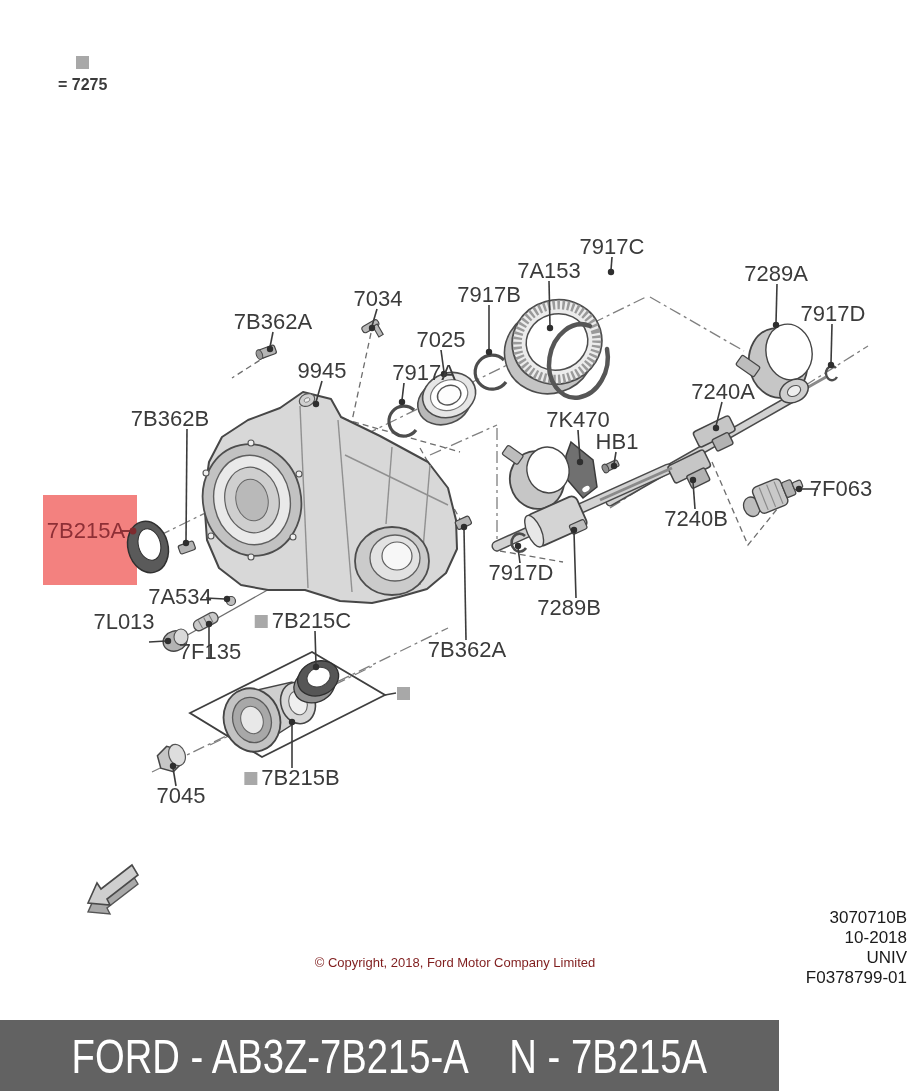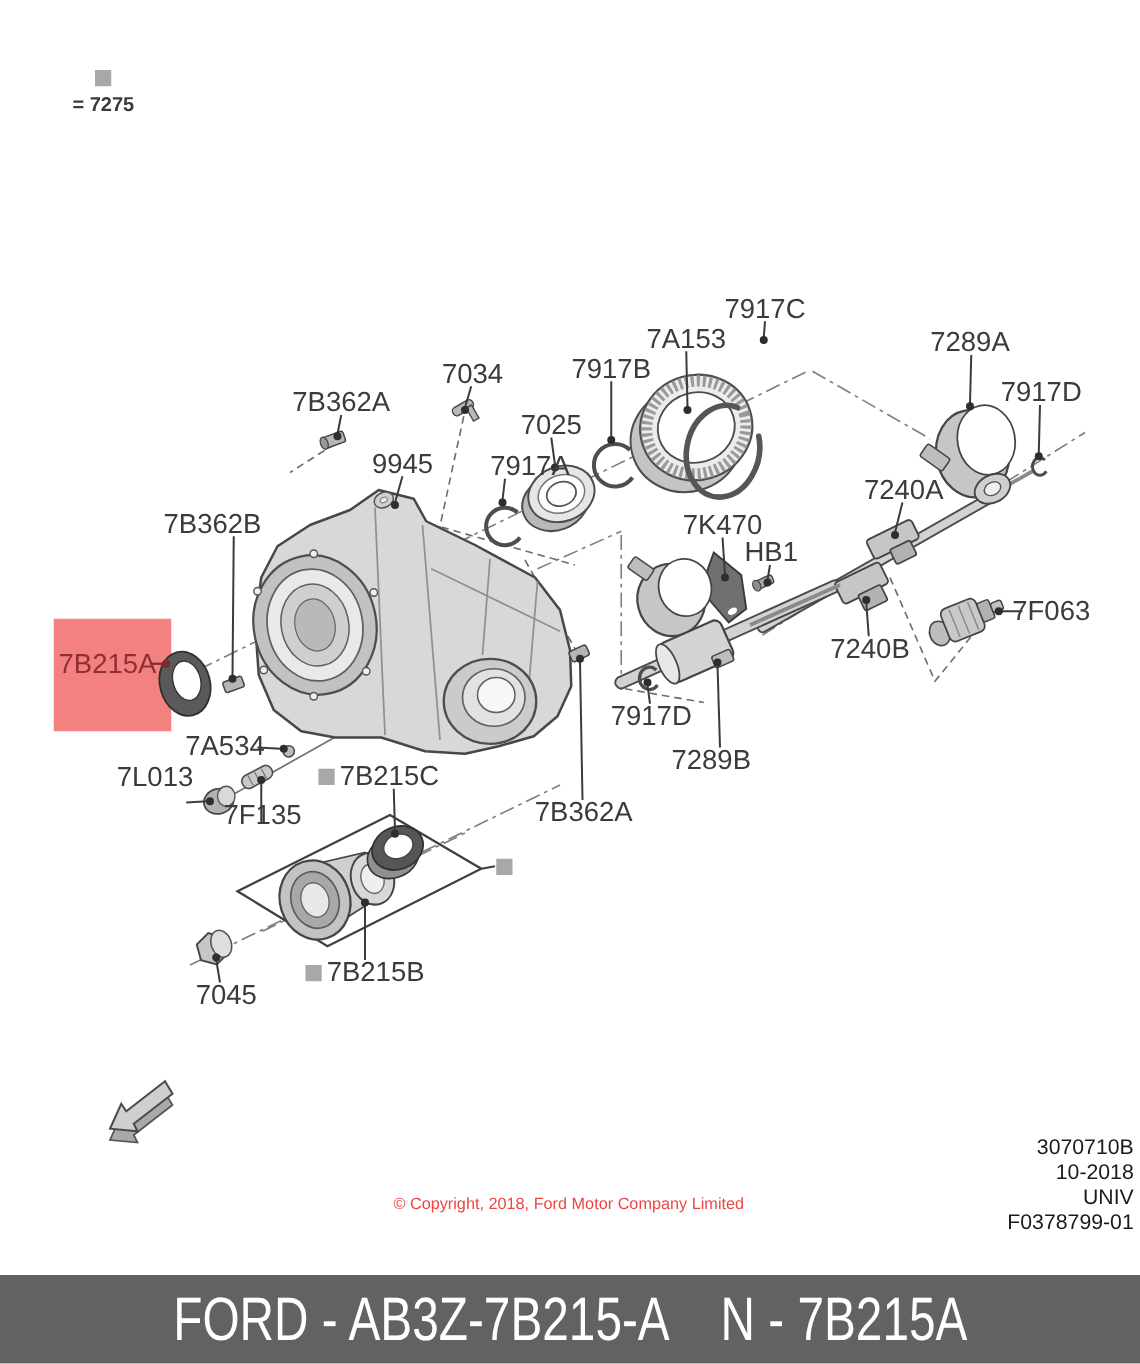--- a/index.html
+++ b/index.html
@@ -9,24 +9,24 @@
   .callout{position:absolute;z-index:3;transform:translate(-50%,-50%);
            font-weight:normal;font-size:22px;color:#3b3b3b;white-space:nowrap;
            display:flex;align-items:center;gap:4px;}
   .sq{display:inline-block;width:13px;height:13px;background:#a8a8a8;}
   #legend{position:absolute;left:58px;top:56px;z-index:3;display:flex;align-items:center;gap:7px;
           font-weight:bold;font-size:16px;color:#3b3b3b;flex-direction:column;}
   #highlight-box{position:absolute;left:43px;top:495px;width:94px;height:90px;
                  background:#f3817f;z-index:1;}
   .hl-label{color:#8e2f36 !important;}
   #copyright{position:absolute;left:455px;top:955px;transform:translateX(-50%);z-index:3;
-             font-size:13px;color:#ef4444;}
+             font-size:13px;color:#7f1d1d;}
   #docinfo{position:absolute;left:775px;top:897px;width:132px;z-index:3;text-align:right;
            font-size:17px;line-height:20px;color:#1a1a1a;margin-top:11px;}
-  #banner{position:absolute;left:0;top:1020px;width:912px;height:71px;background:#626262;z-index:4;
+  #banner{position:absolute;left:0;top:1020px;width:779px;height:71px;background:#626262;z-index:4;
           display:flex;align-items:center;justify-content:center;}
   #banner-inner{display:flex;gap:52px;color:#fff;font-size:49px;font-weight:normal;
                 transform:scaleX(0.78);letter-spacing:0px;white-space:nowrap;}
 </style>
 </head>
 <body>
 
 <div id="stage">
 
   <div id="legend">

